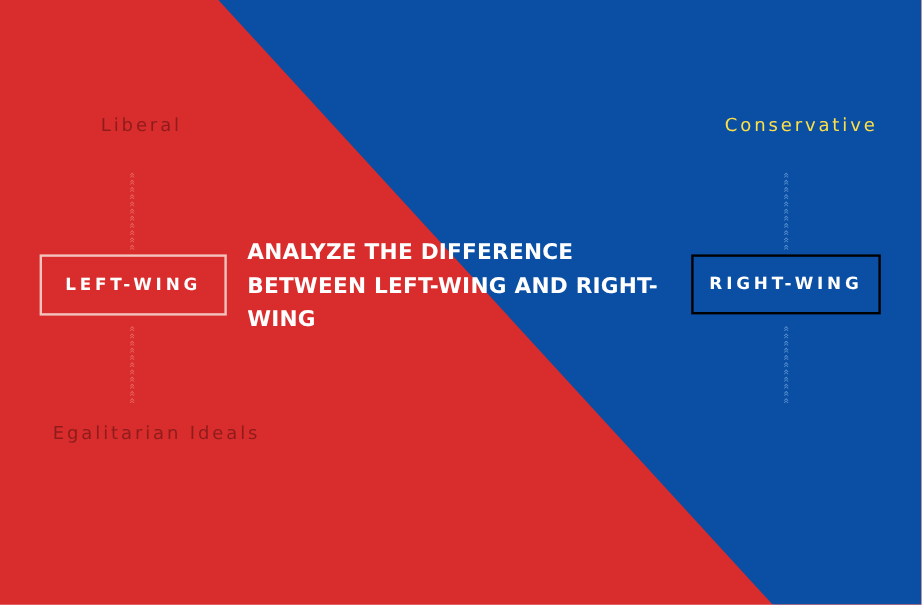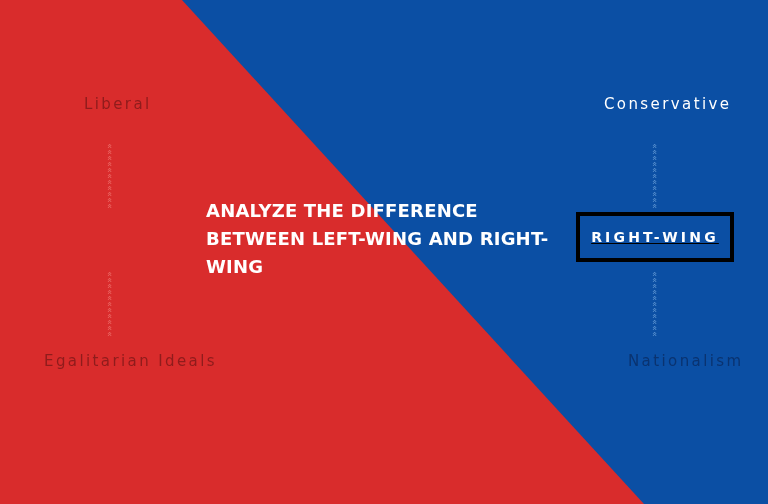--- a/index.html
+++ b/index.html
@@ -36,21 +36,21 @@
     letter-spacing: 2.4px;
     font-weight: 400;
     white-space: nowrap;
     font-family: "DejaVu Sans", sans-serif;
   }
   .caption-top    { position: absolute; }
   .caption-bottom { position: absolute; margin-left: 20px; }
 
   .cap-liberal      { left: 84px;  top: 95px;  color: #8f1c1c; }
   .cap-egalitarian  { left: 24px;  top: 352px; color: #8f1c1c; }
-  .cap-conservative { left: 604px; top: 95px;  color: #ffffff; }
+  .cap-conservative { left: 604px; top: 95px;  color: #fde047; }
   .cap-nationalism  { left: 608px; top: 352px; color: #0a3370; }
 
   
   .chevrons {
     position: absolute;
     width: 14px;
     display: flex;
     flex-direction: column;
     align-items: center;
     justify-content: space-between;
@@ -89,22 +89,21 @@
     font-family: "DejaVu Sans", sans-serif;
   }
   .box-left {
     left: 33px;  top: 212px;
     width: 156px; height: 51px;
     border: 2px solid #f3c3be;
   }
   .box-right {
     left: 576px; top: 212px;
     width: 158px; height: 50px;
-    border: 4px solid #000000;
-    text-decoration: underline;
+    border: 2px solid #000000;
   }
 
   
   .headline {
     position: absolute;
     left: 206px;
     top: 197px;
     width: 356px;
     color: #ffffff;
     font-size: 18px;
@@ -133,20 +132,23 @@
       <span>«</span>
     <span>«</span>
       <span>«</span>
       <span>«</span>
       <span>«</span>
     <span>«</span>
       <span>«</span>
       <span>«</span>
   </div>
 
+  <div class="wing-box box-left">
+    <span class="wing-label">LEFT-WING</span>
+  </div>
 
   <div class="chevrons chev-red chev-left-bottom">
     <span>«</span>
       <span>«</span>
       <span>«</span>
       <span>«</span>
     <span>«</span>
       <span>«</span>
       <span>«</span>
       <span>«</span>
@@ -184,17 +186,16 @@
       <span>«</span>
     <span>«</span>
       <span>«</span>
       <span>«</span>
       <span>«</span>
     <span>«</span>
       <span>«</span>
       <span>«</span>
   </div>
 
-  <div class="caption caption-bottom cap-nationalism">Nationalism</div>
 
   <div class="headline">ANALYZE THE DIFFERENCE BETWEEN LEFT-WING AND RIGHT-WING</div>
 
 </div>
 
 </body></html>

